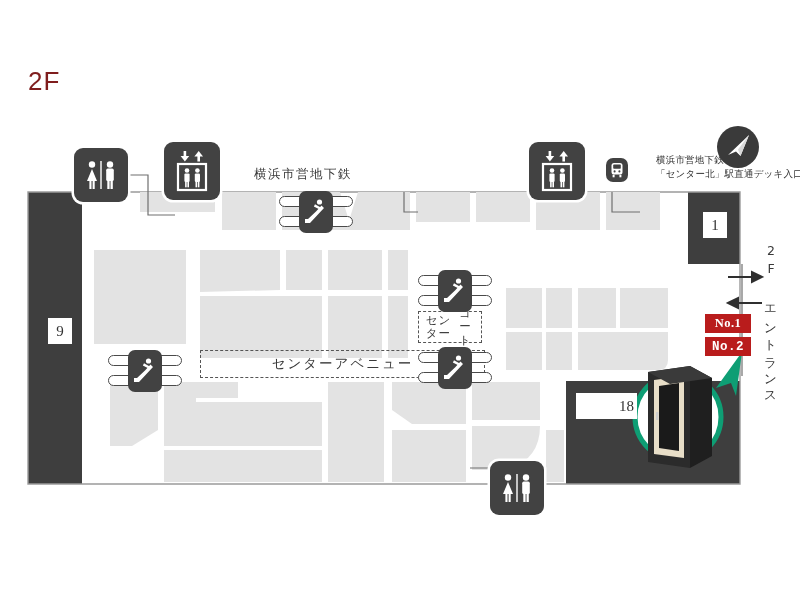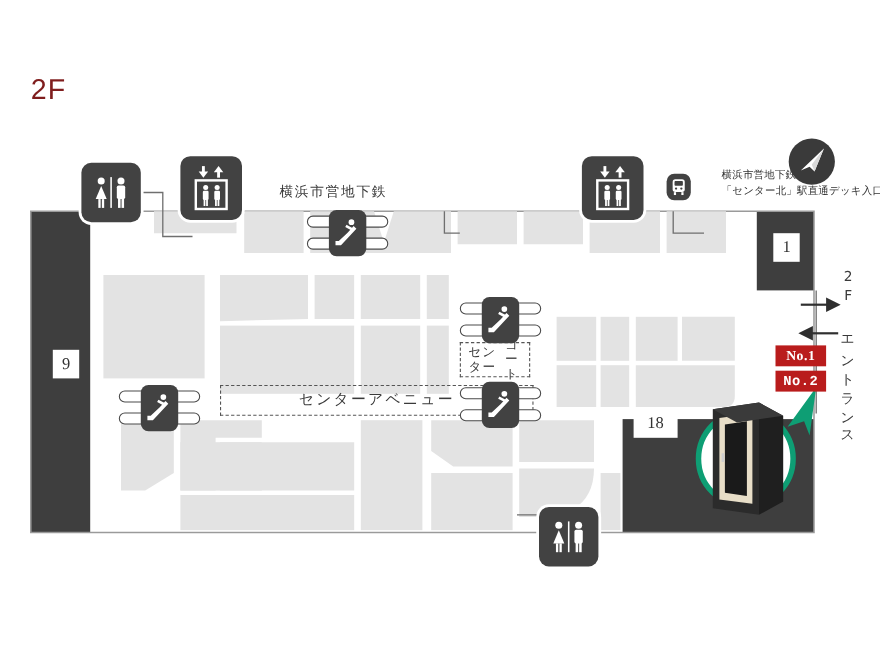--- a/index.html
+++ b/index.html
@@ -278,21 +278,21 @@
 
   <div class="dashed-label" style="left:418px; top:311px; width:64px; height:32px; flex-direction:row;">
     <span>センター</span>
     <span>コート</span>
   </div>
 
   <div class="num-plate" style="left:48px; top:318px; width:24px; height:26px;">9</div>
 
   <div class="num-plate" style="left:703px; top:212px; width:24px; height:26px;">1</div>
 
-  <div class="num-plate" style="left:576px; top:372px; width:40px; height:26px;">18</div>
+  <div class="num-plate" style="left:576px; top:393px; width:21px; height:26px;padding-left:40px;">18</div>
 
   <div class="no-badge" style="left:705px; top:314px; width:46px; height:19px;">No.1</div>
   <div class="no-badge" style="left:705px; top:337px; width:46px; height:19px;font-family:Liberation Mono, monospace;">No.2</div>
 
   <div class="vert-label" style="left:764px; top:243px;">2F エントランス</div>
 
   <div class="deck-text" style="left:634px; top:153px;margin-left:22px;">
     <div>横浜市営地下鉄</div>
     <div>「センター北」駅直通デッキ入口</div>
   </div>

